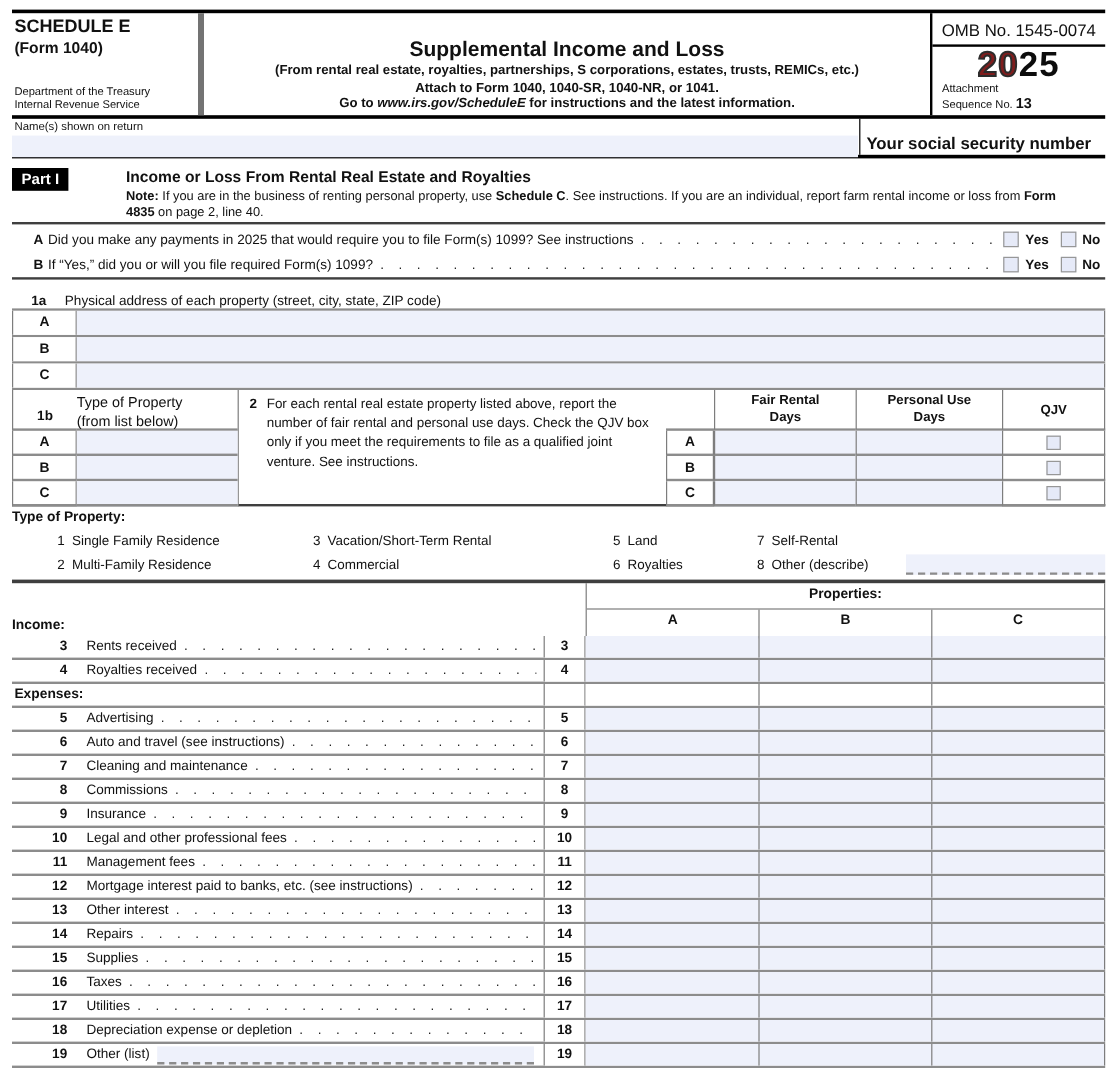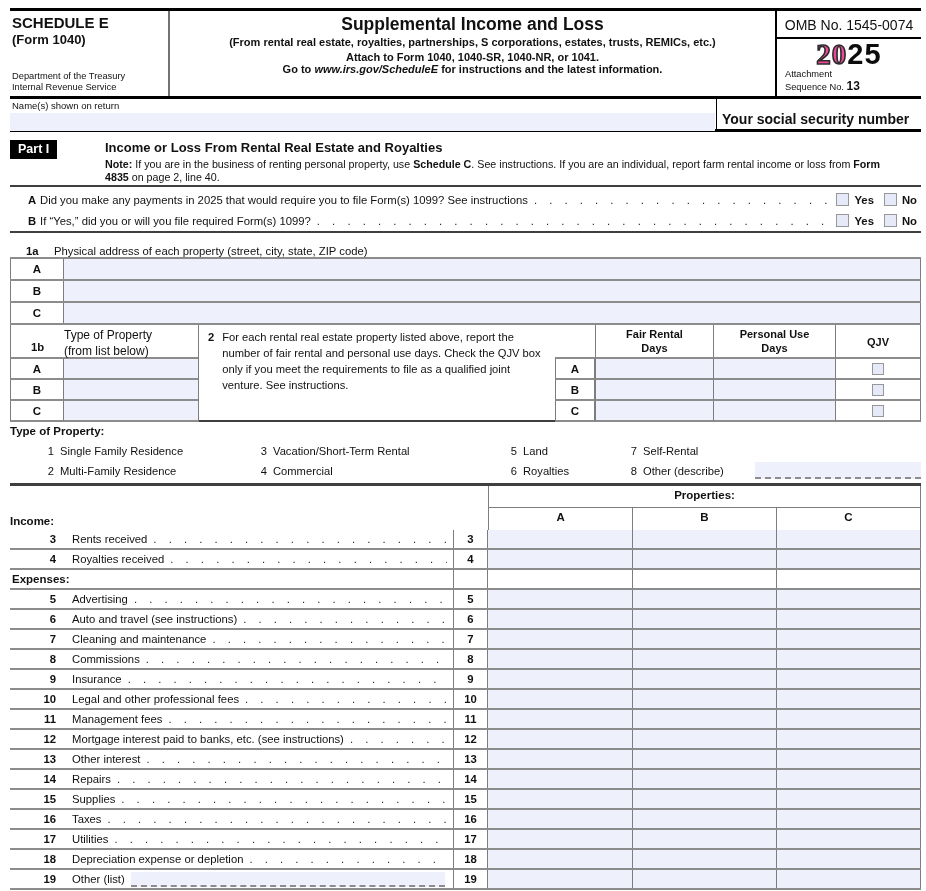--- a/index.html
+++ b/index.html
@@ -10,34 +10,34 @@
     --b-dark:#3f3f3f;
   }
   *{box-sizing:border-box;margin:0;padding:0;}
   html,body{background:#fff;}
   body{font-family:"Liberation Sans","DejaVu Sans",sans-serif;color:#111;}
   .form{position:relative;width:926px;height:891px;overflow:hidden;background:#fff;}
 
   
   .header{position:absolute;top:8px;left:10px;width:911px;height:91px;
     border-top:3px solid #000;border-bottom:3px solid #000;display:flex;}
-  .h-left{width:160px;border-right:2px solid #737373;padding:4px 2px 2px 2px;display:flex;flex-direction:column;}
+  .h-left{width:160px;border-right:5px solid #737373;padding:4px 2px 2px 2px;display:flex;flex-direction:column;}
   .h-schedule{font-size:15px;font-weight:bold;line-height:1.1;}
   .h-form{font-size:13px;font-weight:bold;}
   .h-dept{margin-top:auto;font-size:9.3px;line-height:1.25;}
-  .h-center{flex:1;text-align:center;padding-top:3px;}
+  .h-center{flex:1;text-align:center;padding-top:20px;}
   .h-title{font-size:17.5px;font-weight:bold;}
   .h-sub{font-size:11px;font-weight:bold;margin-top:1px;}
   .h-attach{font-size:11px;font-weight:bold;margin-top:3px;}
   .h-goto{font-size:11px;font-weight:bold;}
   .h-goto .url{font-style:italic;}
   .h-right{width:146px;border-left:2px solid #000;display:flex;flex-direction:column;}
   .h-omb{font-size:14px;text-align:center;padding:6px 0 4px 0;border-bottom:2px solid #000;}
   .h-year{text-align:center;font-size:29px;font-weight:800;line-height:30px;letter-spacing:1px;}
-  .yr-outline{color:#ec4899;-webkit-text-stroke:1.6px #2c2c2c;text-shadow:0 0 0 #fff;font-family:Liberation Serif, serif;}
+  .yr-outline{color:#7f1d1d;-webkit-text-stroke:1.6px #2c2c2c;text-shadow:0 0 0 #fff;}
   .yr-solid{color:#0c0c0c;}
   .h-att{font-size:9.3px;line-height:1.15;padding-left:8px;}
   .h-att b{font-size:12px;}
 
   
   .name-row{position:absolute;top:99px;left:10px;width:911px;height:33px;border-bottom:3px solid #000;}
   .nr-left{position:absolute;left:0;top:0;width:707px;height:100%;border-right:1.5px solid #000;}
   .nr-label{font-size:9.5px;padding:1px 0 0 2px;}
   .nr-input{position:absolute;left:0;top:14px;width:705px;height:18px;background:var(--input-bg);}
   .nr-right{position:absolute;left:712px;top:0;}

